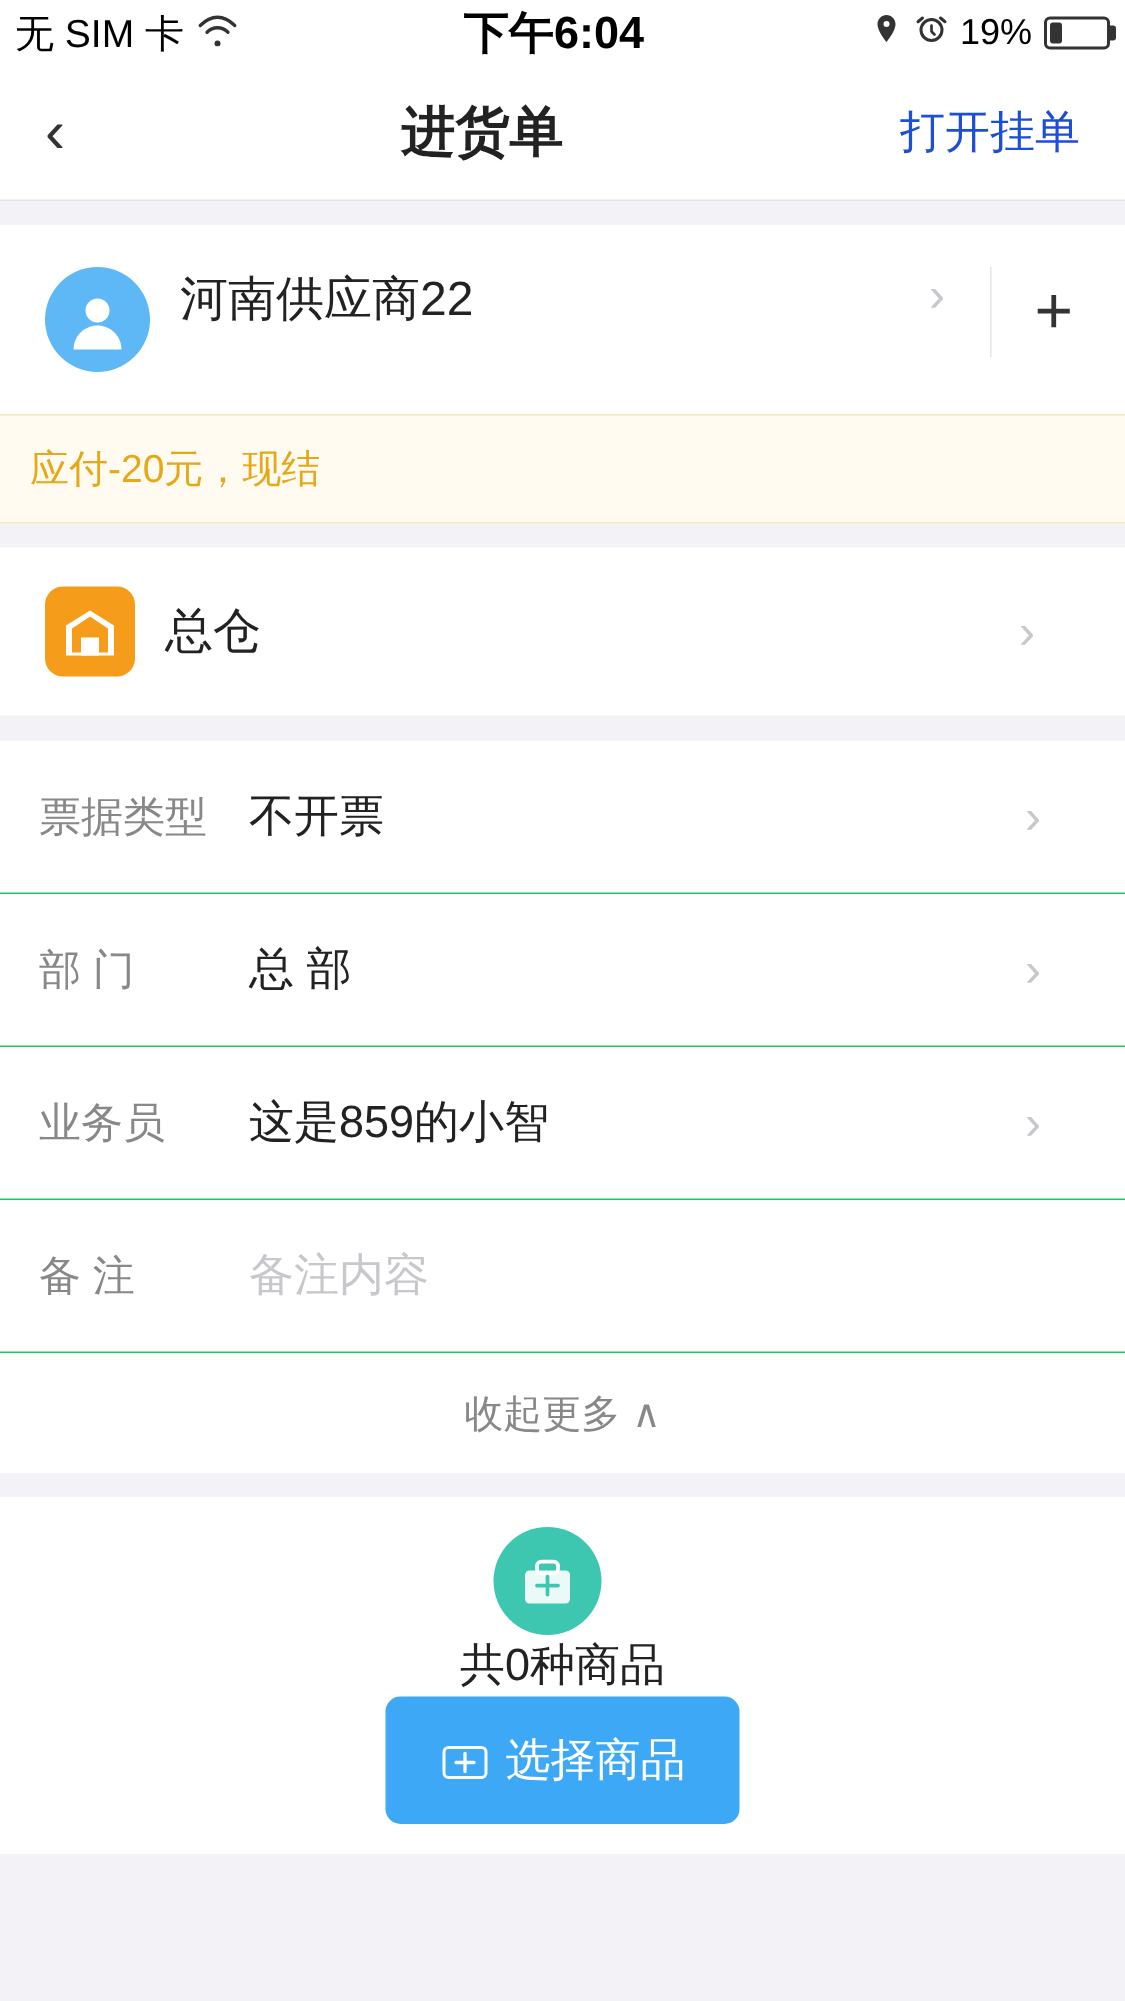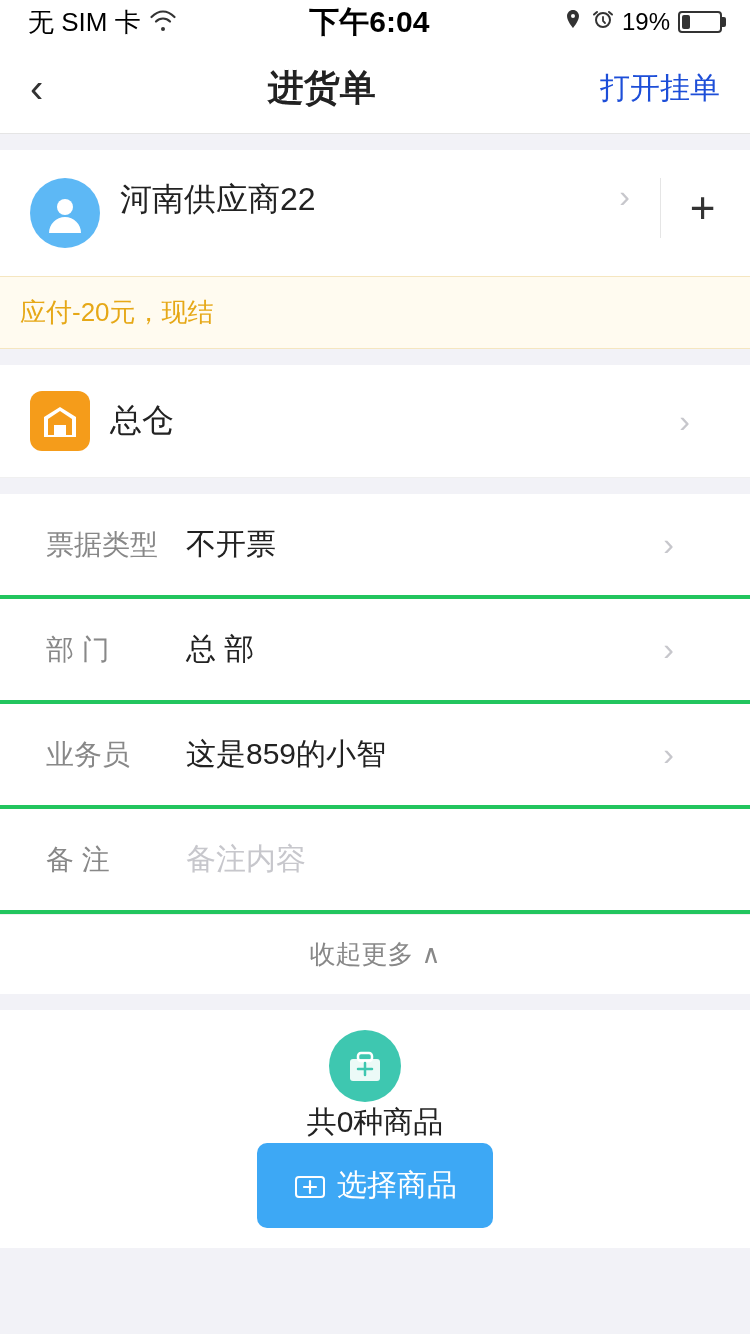--- a/index.html
+++ b/index.html
@@ -12,21 +12,21 @@
       font-size: 28px;
     }
 
     
     .status-bar {
       height: 44px;
       background: #fff;
       display: flex;
       align-items: center;
       justify-content: space-between;
-      padding: 0 28px;
+      padding: 0 10px;
       font-size: 28px;
       font-weight: 500;
       gap: 41px;
     }
     .status-left { display: flex; align-items: center; gap: 8px; font-size: 26px; }
     .status-center { font-size: 30px; font-weight: 600; }
     .status-right { display: flex; align-items: center; gap: 8px; font-size: 24px; }
     .battery {
       width: 44px; height: 22px;
       border: 2px solid #333;
@@ -121,23 +121,23 @@
       font-size: 26px;
       color: #e6a817;
       border-top: 1px solid #f5e6c0;
       border-bottom: 1px solid #f5e6c0;
     }
 
     
     .list-item {
       display: flex;
       align-items: center;
-      padding: 30px 46px;
-      background: #fff;
-      border-bottom: 4px solid #22c55e;
+      padding: 30px 26px;
+      background: #fff;
+      border-bottom: 1px solid #22c55e;
       min-height: 90px;
     }
     .list-item:last-child { border-bottom: none; }
     .list-item-with-icon {
       display: flex;
       align-items: center;
       padding: 26px 30px;
       background: #fff;
       border-bottom: 1px solid #f0f0f0;
     }

